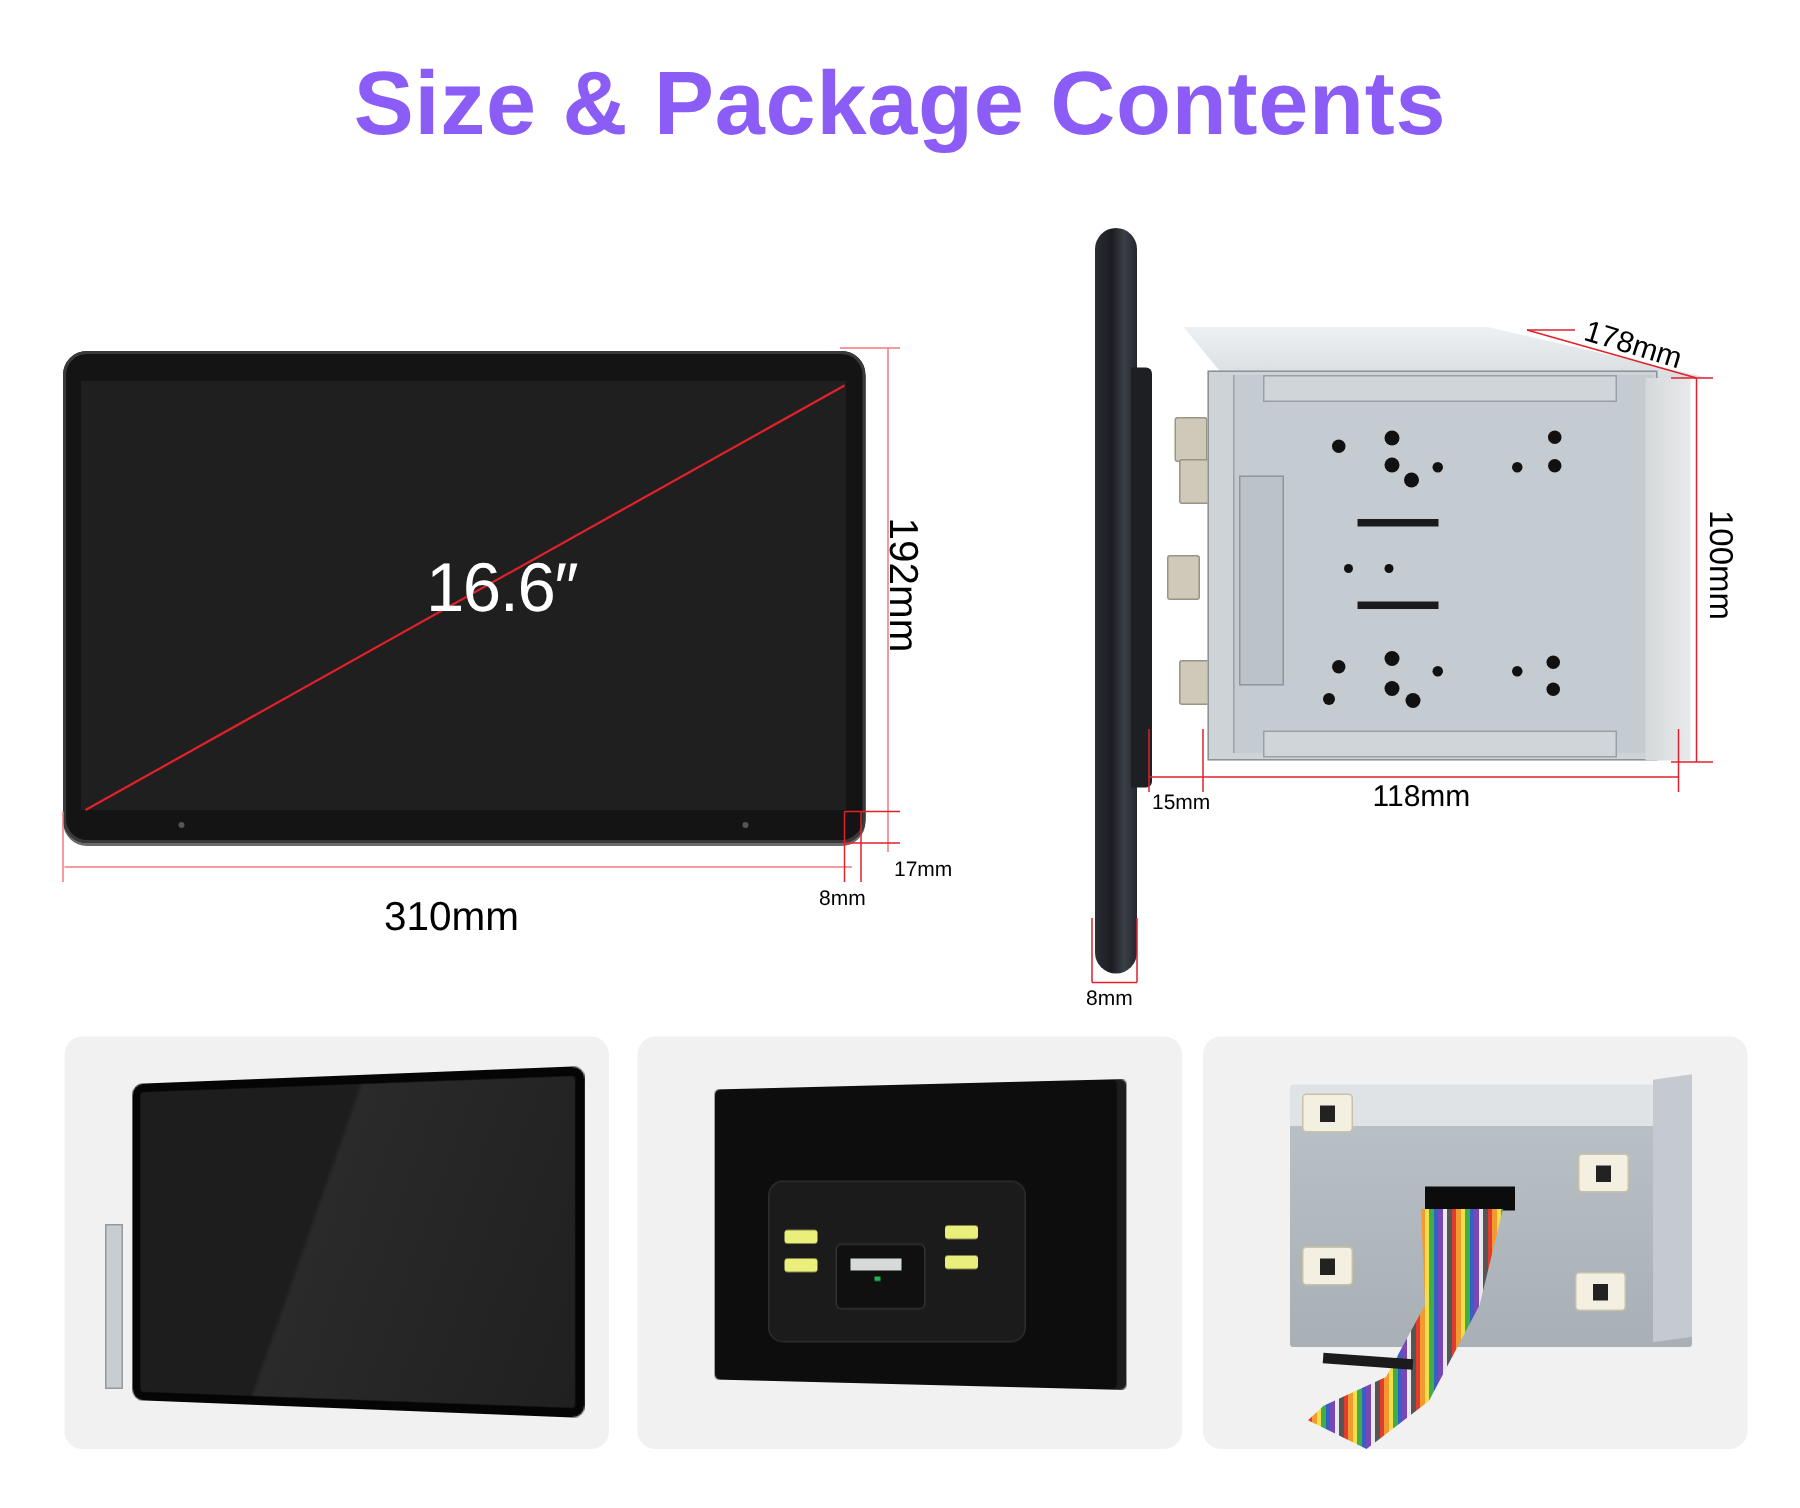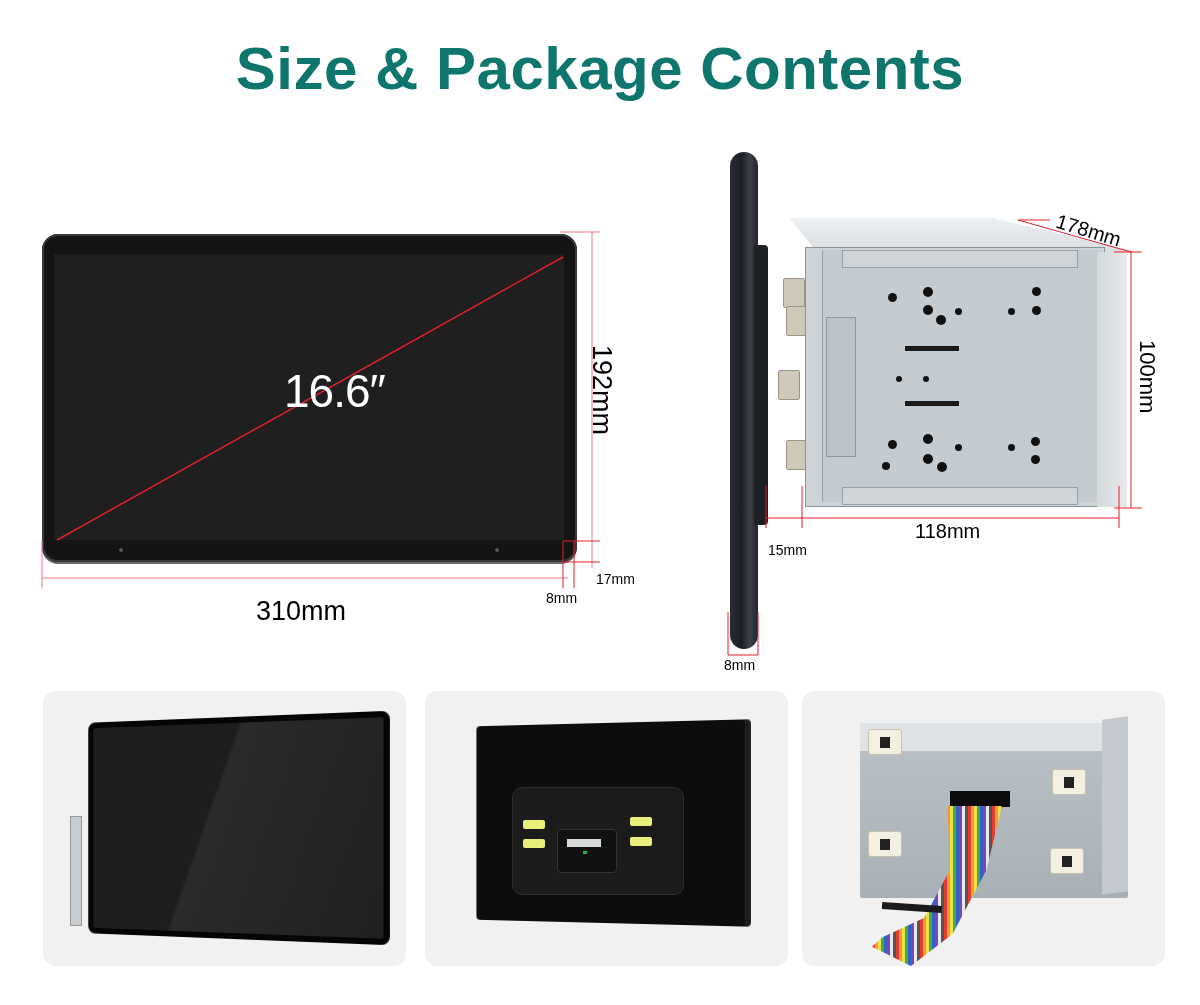--- a/index.html
+++ b/index.html
@@ -1,21 +1,21 @@
 <!DOCTYPE html>
 <html><head>
 <meta charset="utf-8">
 <style>
   * { margin: 0; padding: 0; box-sizing: border-box; }
   html, body { width: 1200px; height: 1005px; background: #ffffff; overflow: hidden; }
   body { position: relative; font-family: "Liberation Sans", "DejaVu Sans", sans-serif; color: #000; }
 
   .title {
     position: absolute; left: 0; top: 34px; width: 1200px; text-align: center;
-    font-size: 60px; font-weight: 700; letter-spacing: 0.5px; color: #0f766e;
+    font-size: 60px; font-weight: 700; letter-spacing: 0.5px; color: #8b5cf6;
   }
 
   .abs { position: absolute; }
 
   
   .monitor {
     position: absolute; left: 42px; top: 234px; width: 535px; height: 328px;
     background: #141414; border-radius: 16px;
     box-shadow: inset 0 0 0 2px #3a3a3a, 0 2px 0 #6b6b6b;
   }
@@ -223,21 +223,21 @@
     <line x1="1119" y1="486" x2="1119" y2="528" stroke="#e0212b" stroke-width="1"></line>
 
     <line x1="728" y1="612" x2="728" y2="655" stroke="#e0212b" stroke-width="1"></line>
     <line x1="758" y1="612" x2="758" y2="655" stroke="#e0212b" stroke-width="1"></line>
     <line x1="728" y1="655" x2="758" y2="655" stroke="#e0212b" stroke-width="1"></line>
   </svg>
 
   <div class="dim-text" style="left:1060px;top:210px;font-size:20px;transform:rotate(17deg);transform-origin:left top">178mm</div>
   <div class="dim-text rot" style="left:1160px;top:340px;font-size:22px">100mm</div>
   <div class="dim-text" style="left:915px;top:520px;font-size:20px">118mm</div>
-  <div class="dim-small" style="left:768px;top:542px">15mm</div>
+  <div class="dim-small" style="left:768px;top:526px">15mm</div>
   <div class="dim-small" style="left:724px;top:657px">8mm</div>
 </div>
 
 <div class="card c1">
   <div class="g1-bracket"></div>
   <div class="g1-screen"></div>
 </div>
 
 <div class="card c2">
   <div class="g2-back"></div>

